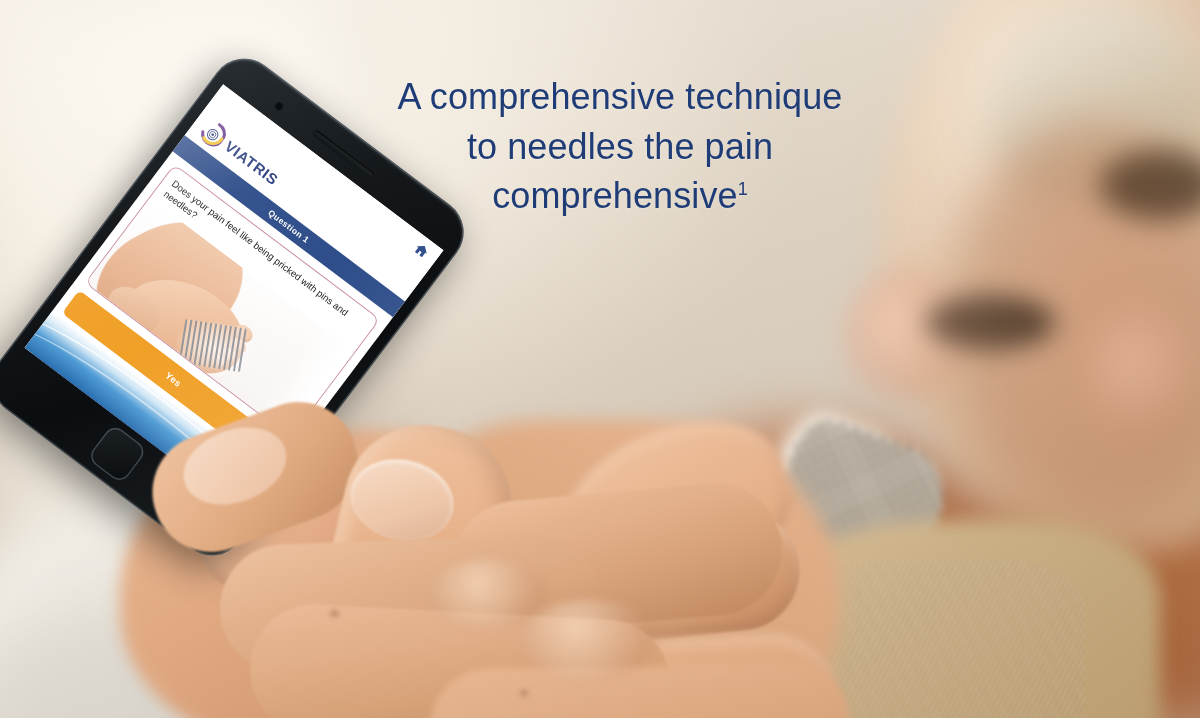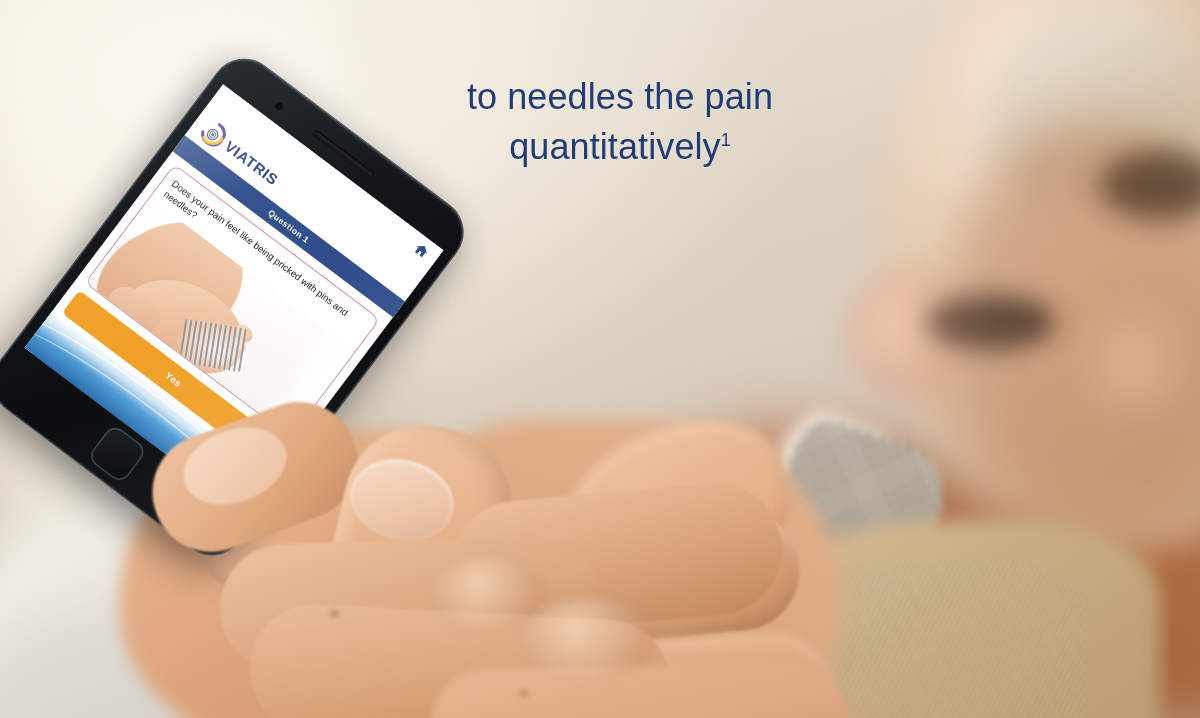--- a/index.html
+++ b/index.html
@@ -562,19 +562,20 @@
     <div class="overlay-finger ovf-4"></div>
     <div class="overlay-finger ovf-5"></div>
     <div class="overlay-finger ovf-6"></div>
     <div class="spot" style="left:330px;top:610px;width:9px;height:7px;z-index:9;"></div>
     <div class="spot" style="left:520px;top:690px;width:8px;height:6px;z-index:9;"></div>
     <div class="knuckle" style="left:430px;top:560px;width:120px;height:70px;z-index:9;"></div>
     <div class="knuckle" style="left:520px;top:600px;width:140px;height:80px;z-index:9;"></div>
   </div>
 
   <div id="headline">
+    <div>A comprehensive technique</div>
     <div>to needles the pain</div>
     <div>
-      <span>quantitatively</span><sup>1</sup>
+      <span>comprehensive</span><sup>1</sup>
     </div>
   </div>
 
 </div>
 
 </body></html>

